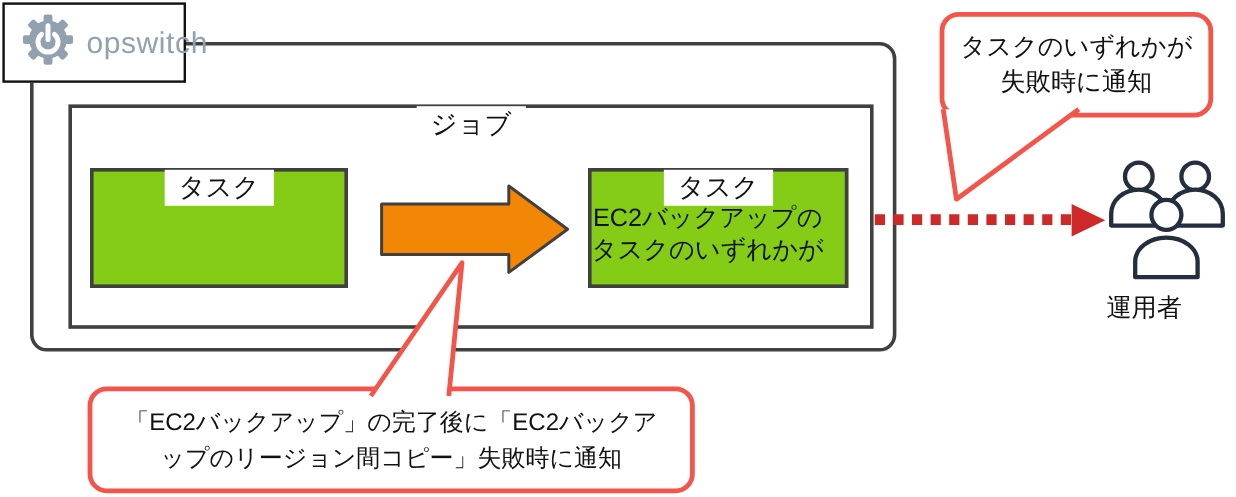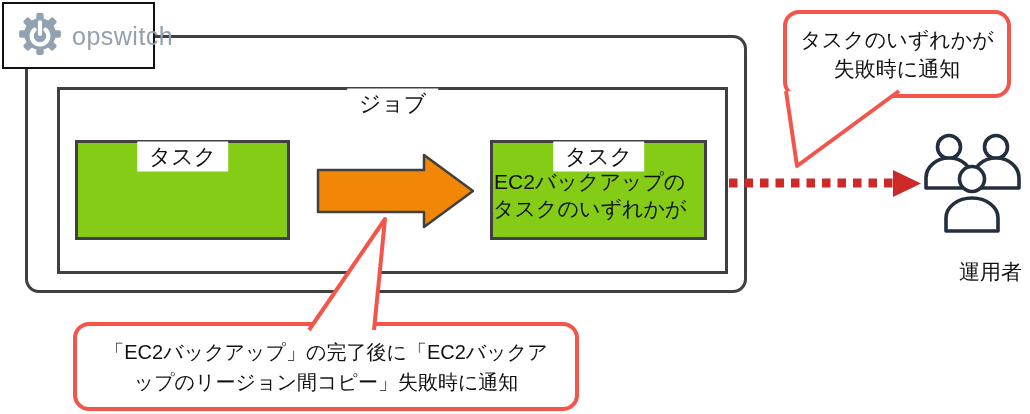--- a/index.html
+++ b/index.html
@@ -39,21 +39,21 @@
   .bubble{
     position:absolute;background:#fff;border:4px solid #F4554A;border-radius:16px;
     box-sizing:border-box;z-index:5;display:flex;flex-direction:column;
     align-items:center;justify-content:center;text-align:center;
   }
   .bubble.notify{left:783px;top:10px;width:228px;height:88px;font-size:21px;line-height:29px;}
   .bubble.sequence{left:73px;top:322px;width:506px;height:89px;font-size:20px;line-height:30px;}
   
   #overlay{position:absolute;left:0;top:0;width:1030px;height:414px;z-index:6;pointer-events:none;}
   .operator-label{
-    position:absolute;left:922px;top:258px;width:100px;text-align:right;
+    position:absolute;left:922px;top:242px;width:100px;text-align:left;
     font-size:21px;z-index:2;
   }
 </style>
 </head>
 <body>
 
 <div id="stage">
 
   <div class="outer-box"></div>
 

